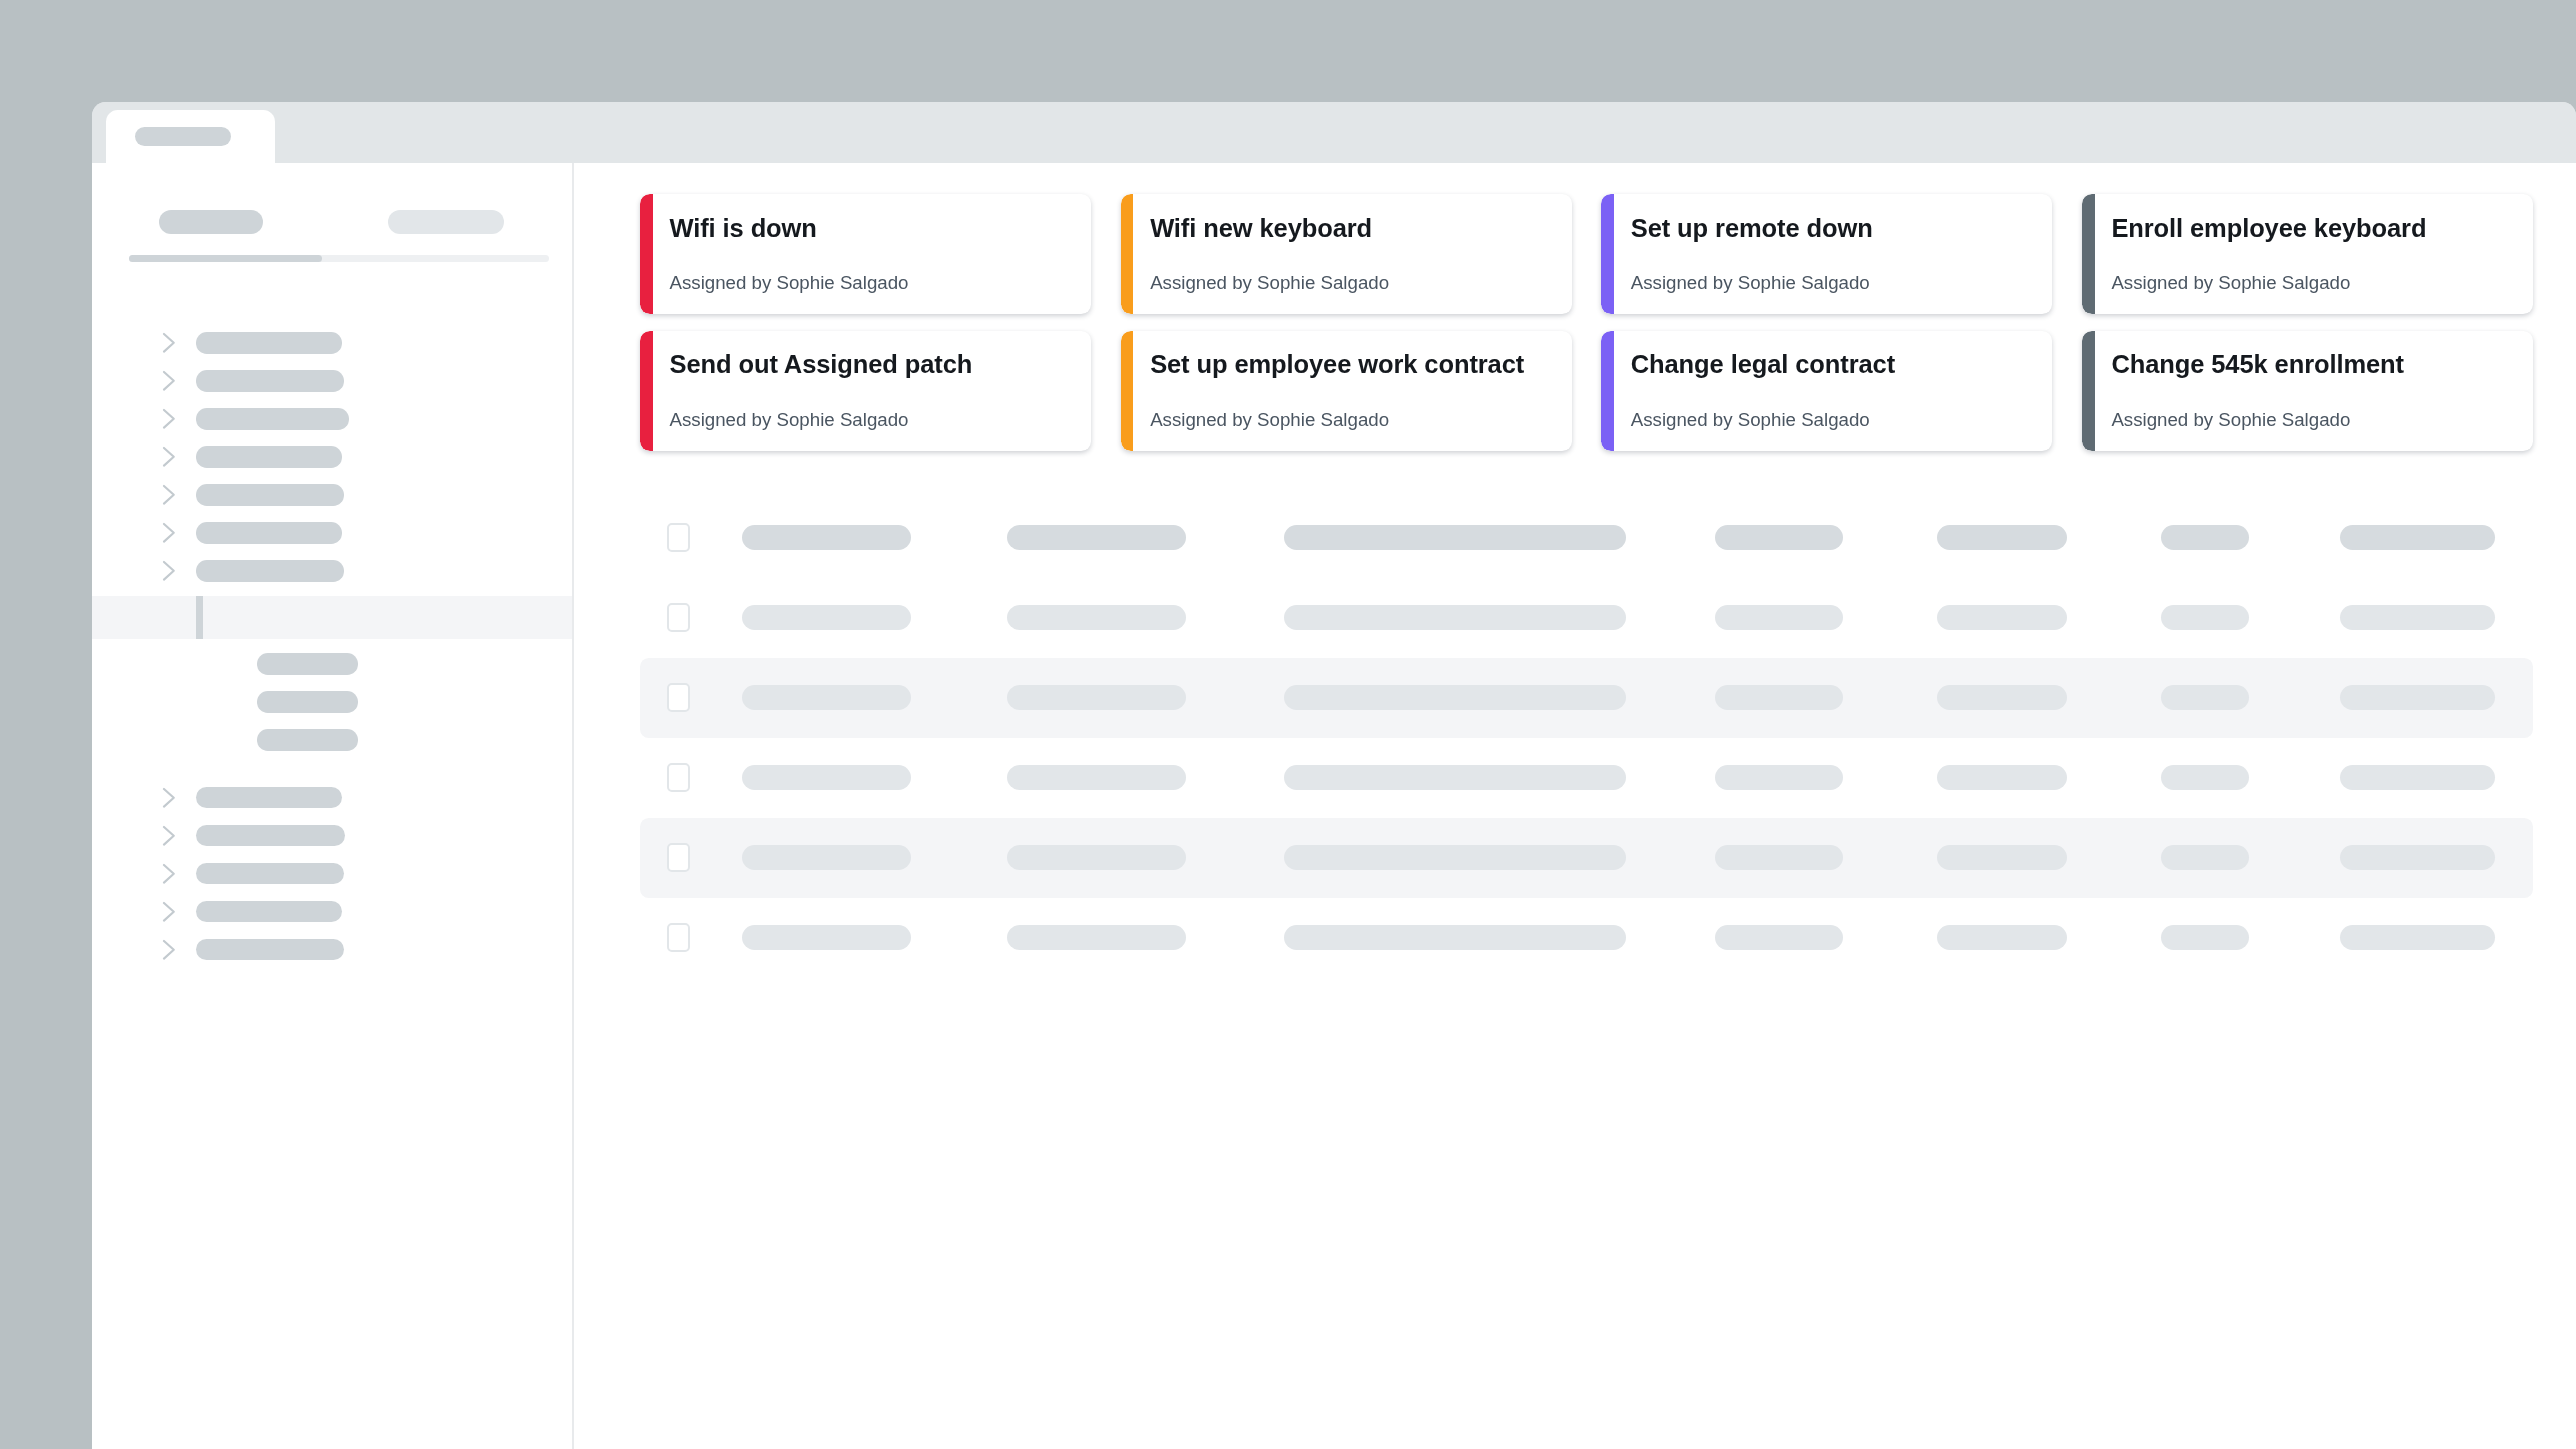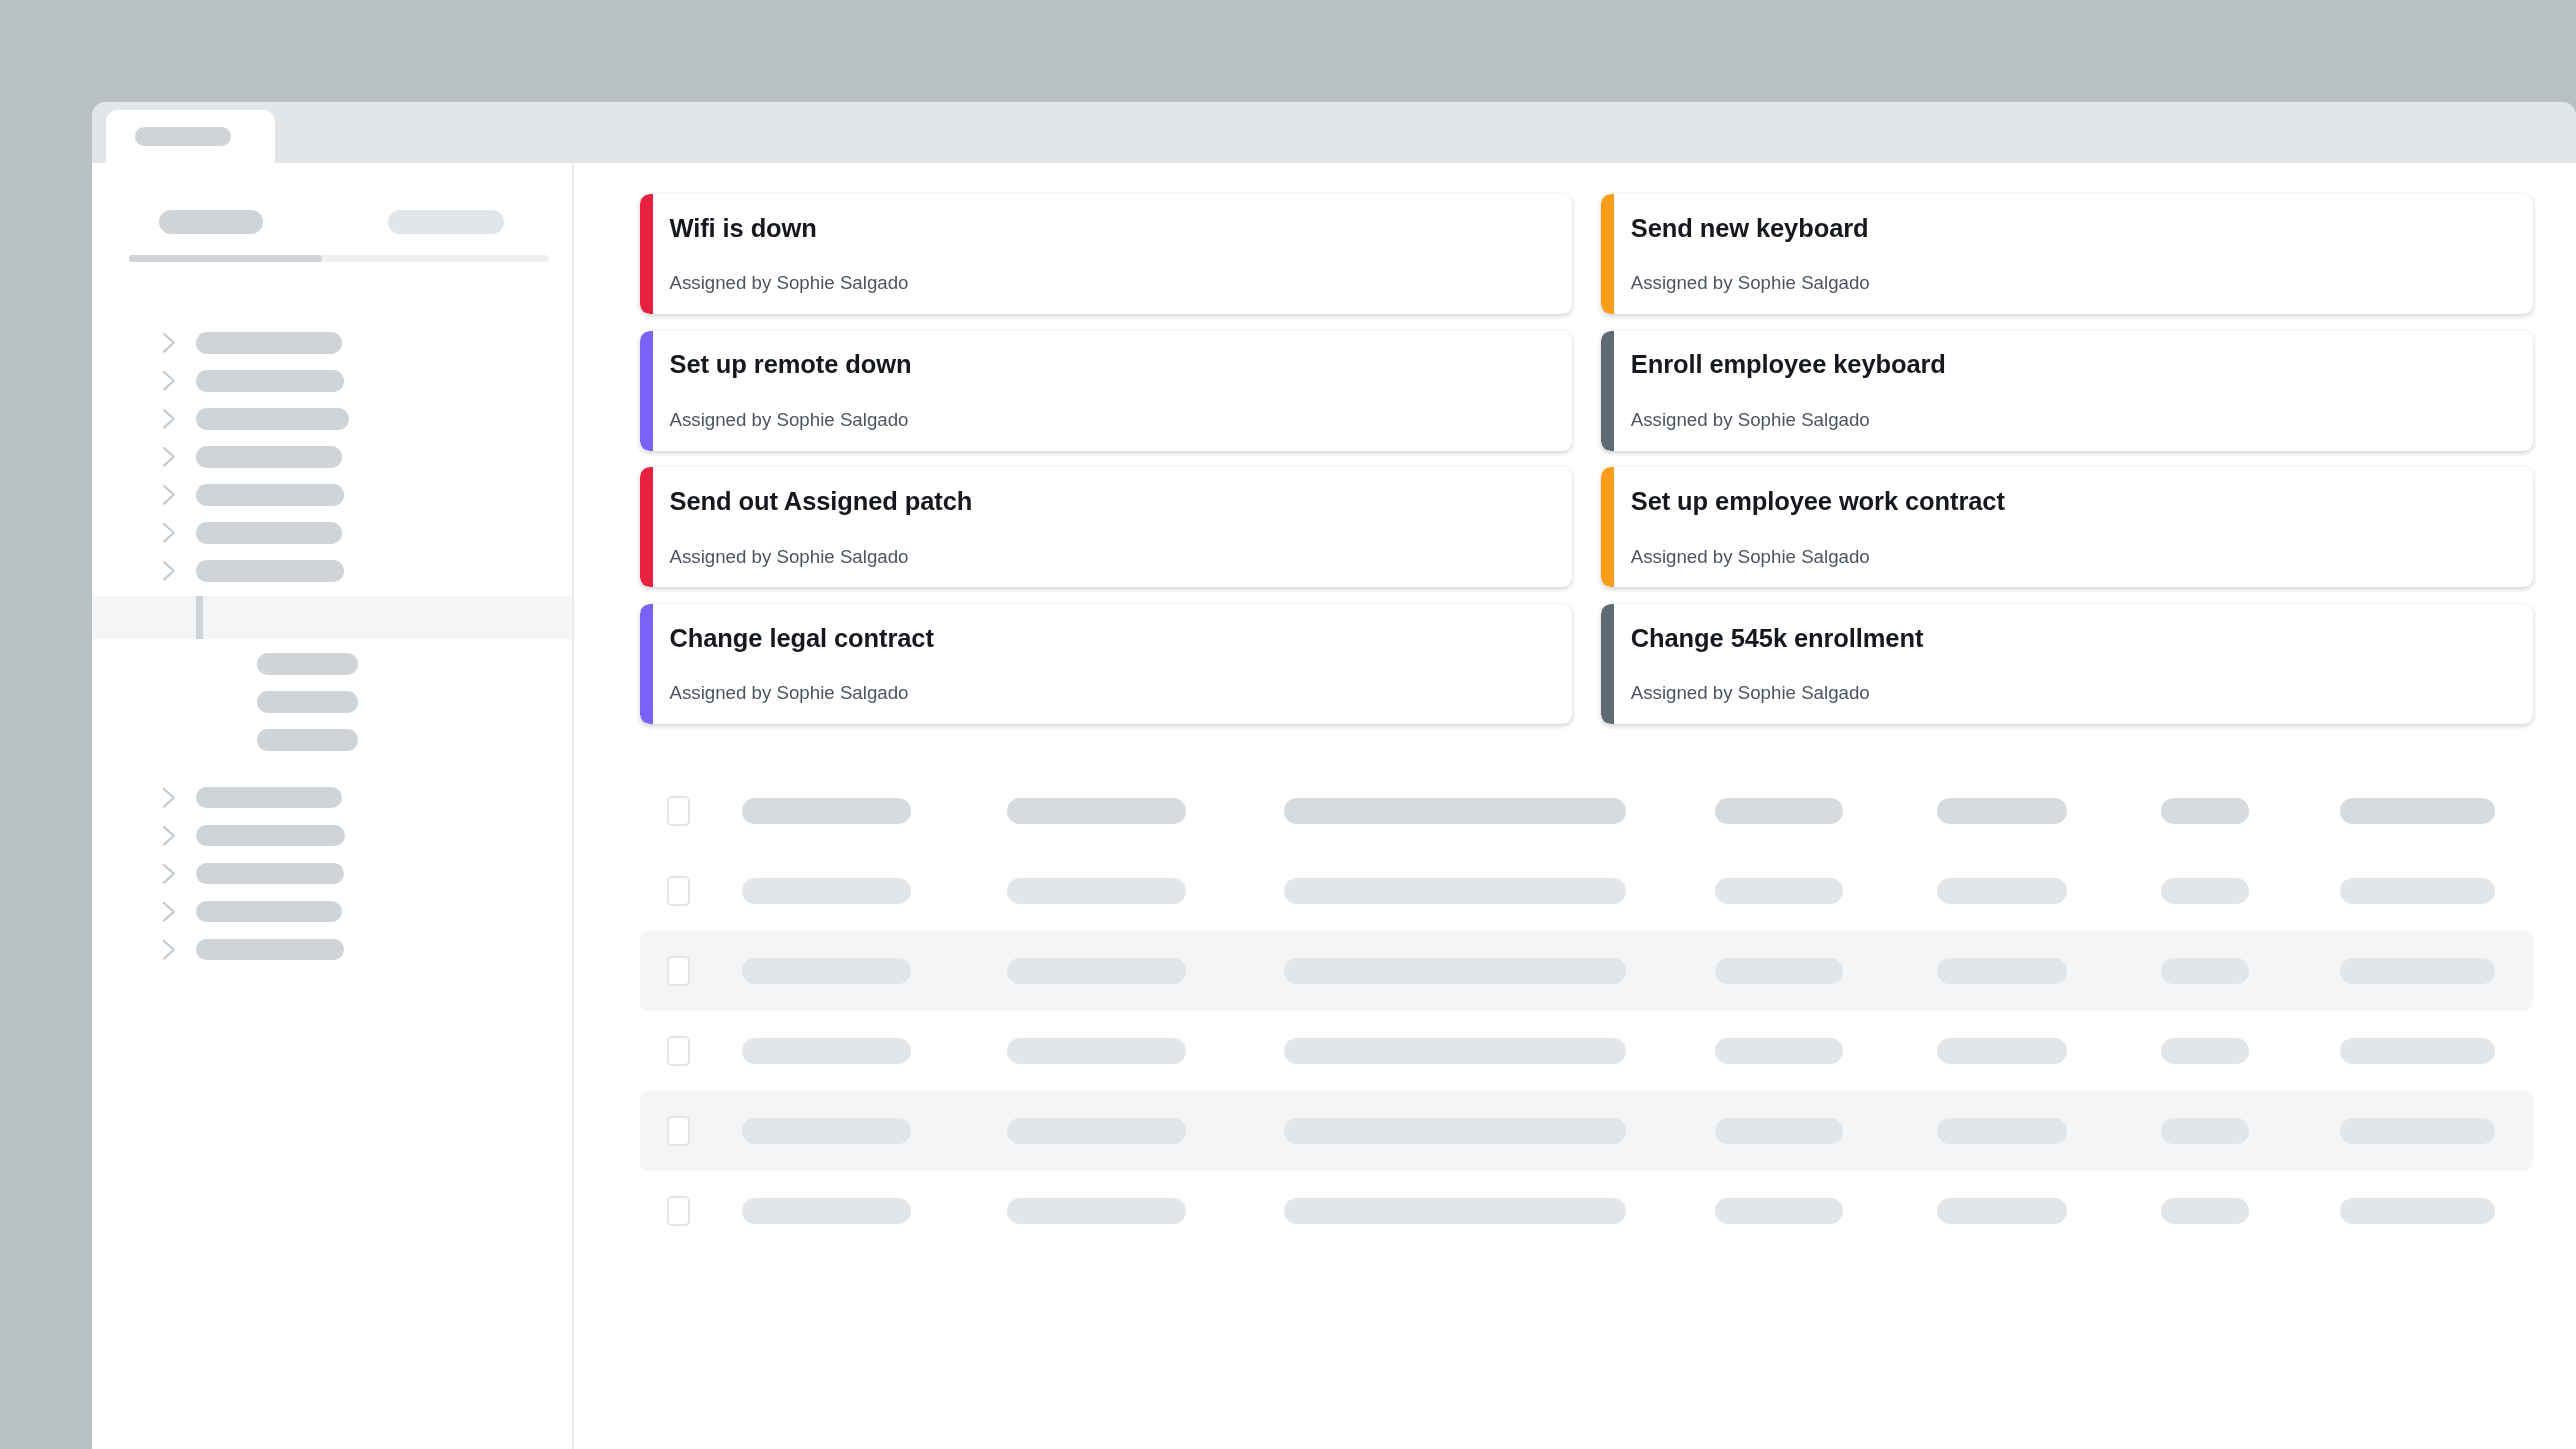--- a/index.html
+++ b/index.html
@@ -124,21 +124,21 @@
   .main {
     flex: 1;
     position: relative;
     background: #ffffff;
     padding: 31px 43px 0 66px;
   }
 
   
   .card-grid {
     display: grid;
-    grid-template-columns: repeat(2, 1fr);
+    grid-template-columns: repeat(4, 1fr);
     gap: 16.7px 29.5px;
     margin-bottom: 47px;
   }
   .card {
     position: relative;
     background: #ffffff;
     border-radius: 9.8px;
     height: 120px;
     box-shadow: 0 2px 4.9px rgba(30,40,60,.22);
     overflow: hidden;
@@ -335,21 +335,21 @@
     <div class="main">
 
       <div class="card-grid" id="card-grid">
           <div class="card">
             <span class="card-accent" style="background:#e8203f"></span>
             <div class="card-title">Wifi is down</div>
             <div class="card-sub">Assigned by Sophie Salgado</div>
           </div>
           <div class="card">
             <span class="card-accent" style="background:#f99d1c"></span>
-            <div class="card-title">Send new keyboard</div>
+            <div class="card-title">Wifi new keyboard</div>
             <div class="card-sub">Assigned by Sophie Salgado</div>
           </div>
           <div class="card">
             <span class="card-accent" style="background:#7b61f5"></span>
             <div class="card-title">Set up remote down</div>
             <div class="card-sub">Assigned by Sophie Salgado</div>
           </div>
           <div class="card">
             <span class="card-accent" style="background:#5f6b73"></span>
             <div class="card-title">Enroll employee keyboard</div>

